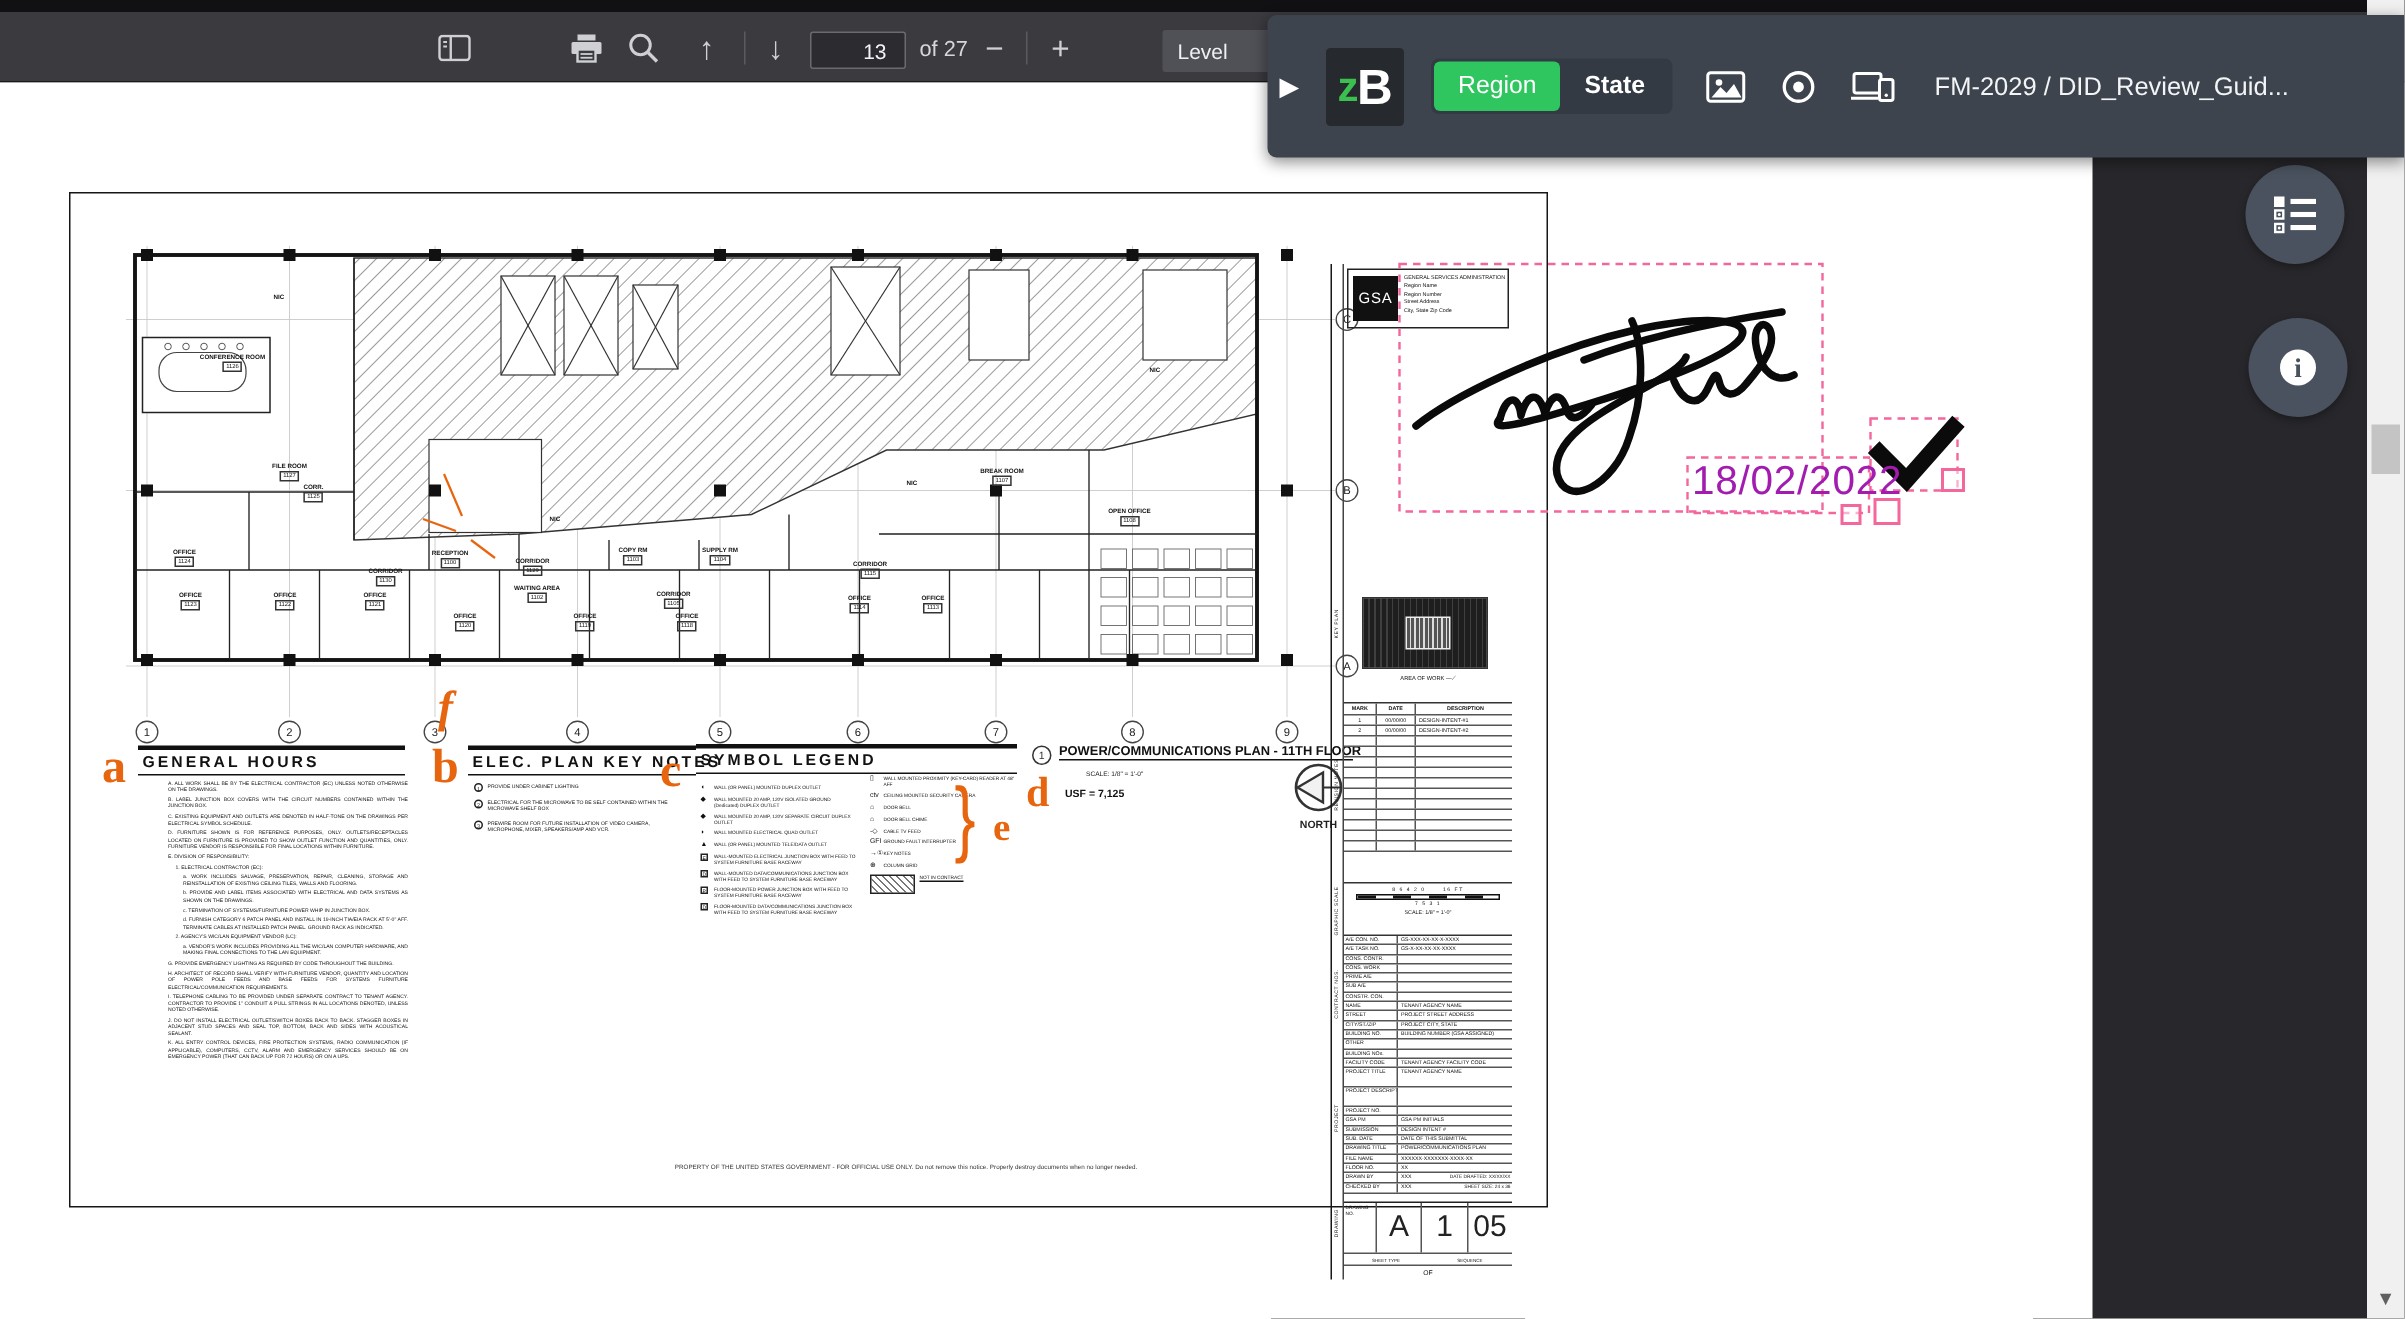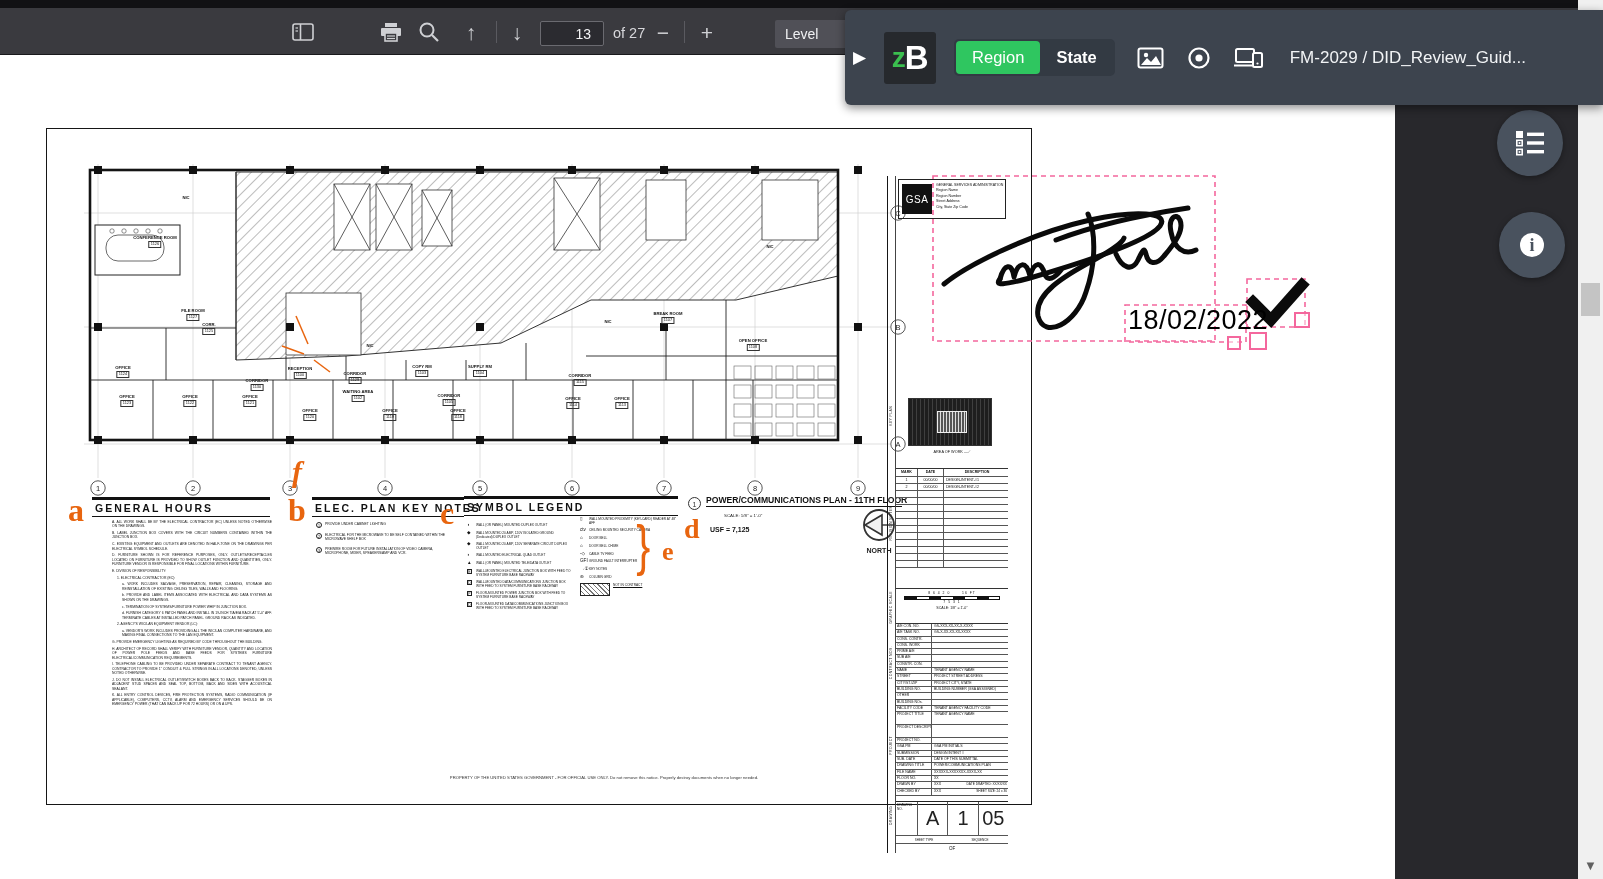--- a/index.html
+++ b/index.html
@@ -100,21 +100,21 @@
   .dnocell{flex:1;display:flex;align-items:center;justify-content:center;font-size:20px;color:#222;border-right:0.5px solid #555;}
   .dnosub{display:flex;height:8px;font-size:3px;color:#111;border-top:0.5px solid #555;}
   .dnosub span{flex:1;text-align:center;padding-top:1.5px;}
   .dnoof{height:10px;text-align:center;font-size:4.5px;color:#111;border-top:0.5px solid #555;padding-top:2px;}
   
   .figcap{position:absolute;left:46px;top:755px;font-size:19px;font-weight:bold;font-style:italic;color:#101010;}
   .clickline{position:absolute;left:46px;top:787px;font-size:21.5px;color:#1c1c1c;}
   .clickline .lnk{font-weight:bold;color:#2a6cb3;}
   
   .annot-svg{position:absolute;left:0;top:0;width:1603px;height:879px;pointer-events:none;z-index:20;}
-  .datebox{position:absolute;left:1128px;top:305px;font-size:27px;color:#000000;z-index:21;letter-spacing:0.5px;}
+  .datebox{position:absolute;left:1128px;top:305px;font-size:27px;color:#a21caf;z-index:21;letter-spacing:0.5px;}
   .fmark{position:absolute;left:292px;top:400px;font-family:"Liberation Serif",serif;font-weight:bold;font-style:italic;font-size:30px;color:#e8650f;z-index:4;}
 </style>
 </head>
 <body>
 
 <div class="stage">
 
   <div class="topstrip"></div>
   <div class="toolbar">
     <div class="tbtn" style="left:288px;">

